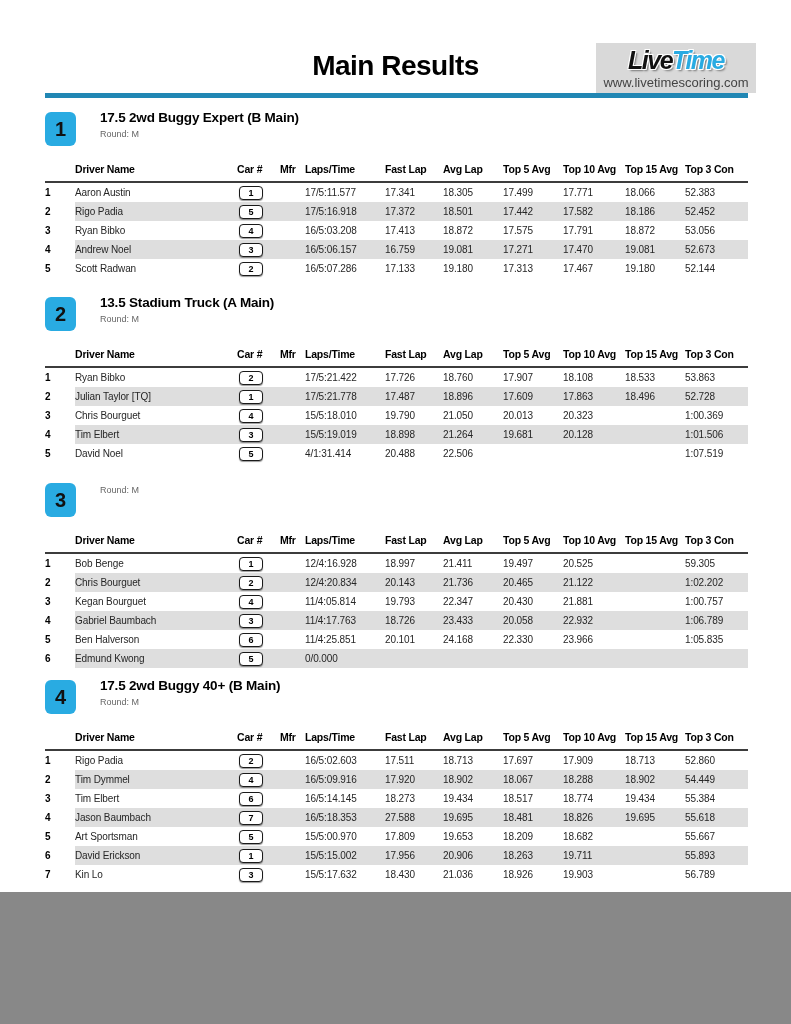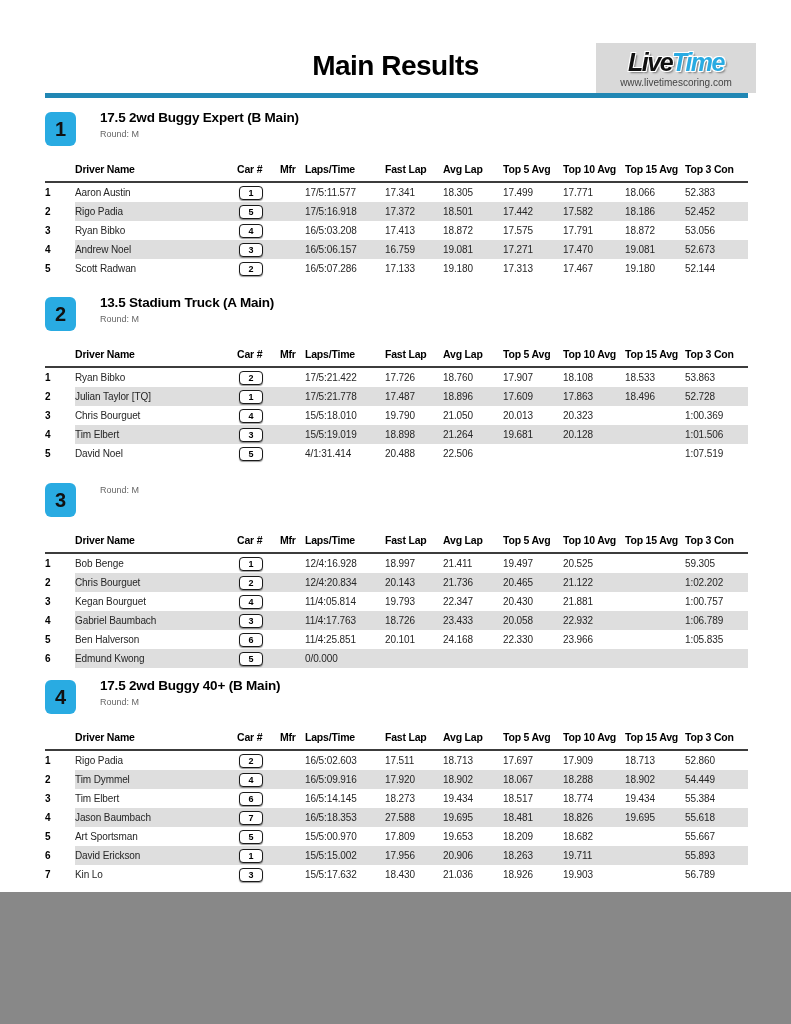--- a/index.html
+++ b/index.html
@@ -21,21 +21,21 @@
     position:absolute;left:596px;top:43px;width:160px;height:50px;
     background:#D9D9D9;border-radius:0;display:flex;flex-direction:column;
     align-items:center;justify-content:center;
   }
   .logo-text{
     font-size:25px;font-weight:bold;font-style:italic;letter-spacing:-1.5px;line-height:26px;
     text-shadow:1px 1px 0 #fff,-1px -1px 0 #fff,1px -1px 0 #fff,-1px 1px 0 #fff,2px 2px 2px rgba(0,0,0,.45);
   }
   .logo-live{color:#111;}
   .logo-time{color:var(--accent);}
-  .logo-url{font-size:10px;color:#444;margin-top:2px;letter-spacing:0;}
+  .logo-url{font-size:13px;color:#444;margin-top:2px;letter-spacing:0;}
   .header-rule{position:absolute;left:45px;top:93px;width:703px;height:5px;background:var(--rule);}
 
   .section{position:absolute;left:45px;width:703px;}
   .num-box{
     position:absolute;left:0;top:2px;width:31px;height:34px;background:var(--accent);
     border-radius:6px;display:flex;align-items:center;justify-content:center;
     font-size:20px;font-weight:bold;color:#111;
   }
   .sec-title{margin-left:55px;font-size:13.5px;font-weight:bold;color:#000;letter-spacing:-0.2px;}
   .sec-round{margin-left:55px;font-size:9px;color:#666;margin-top:4px;}

